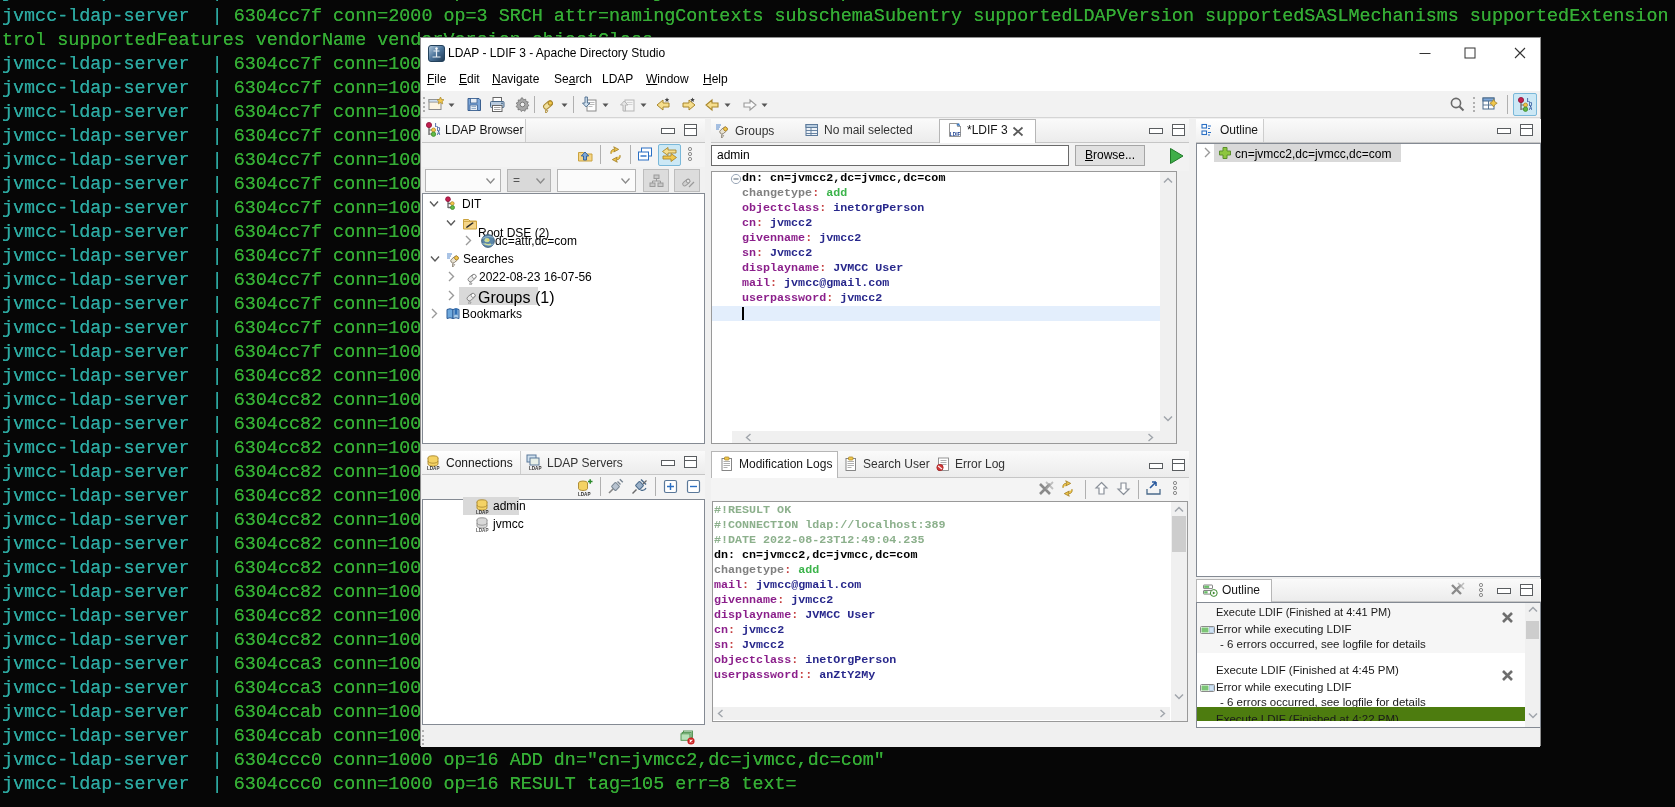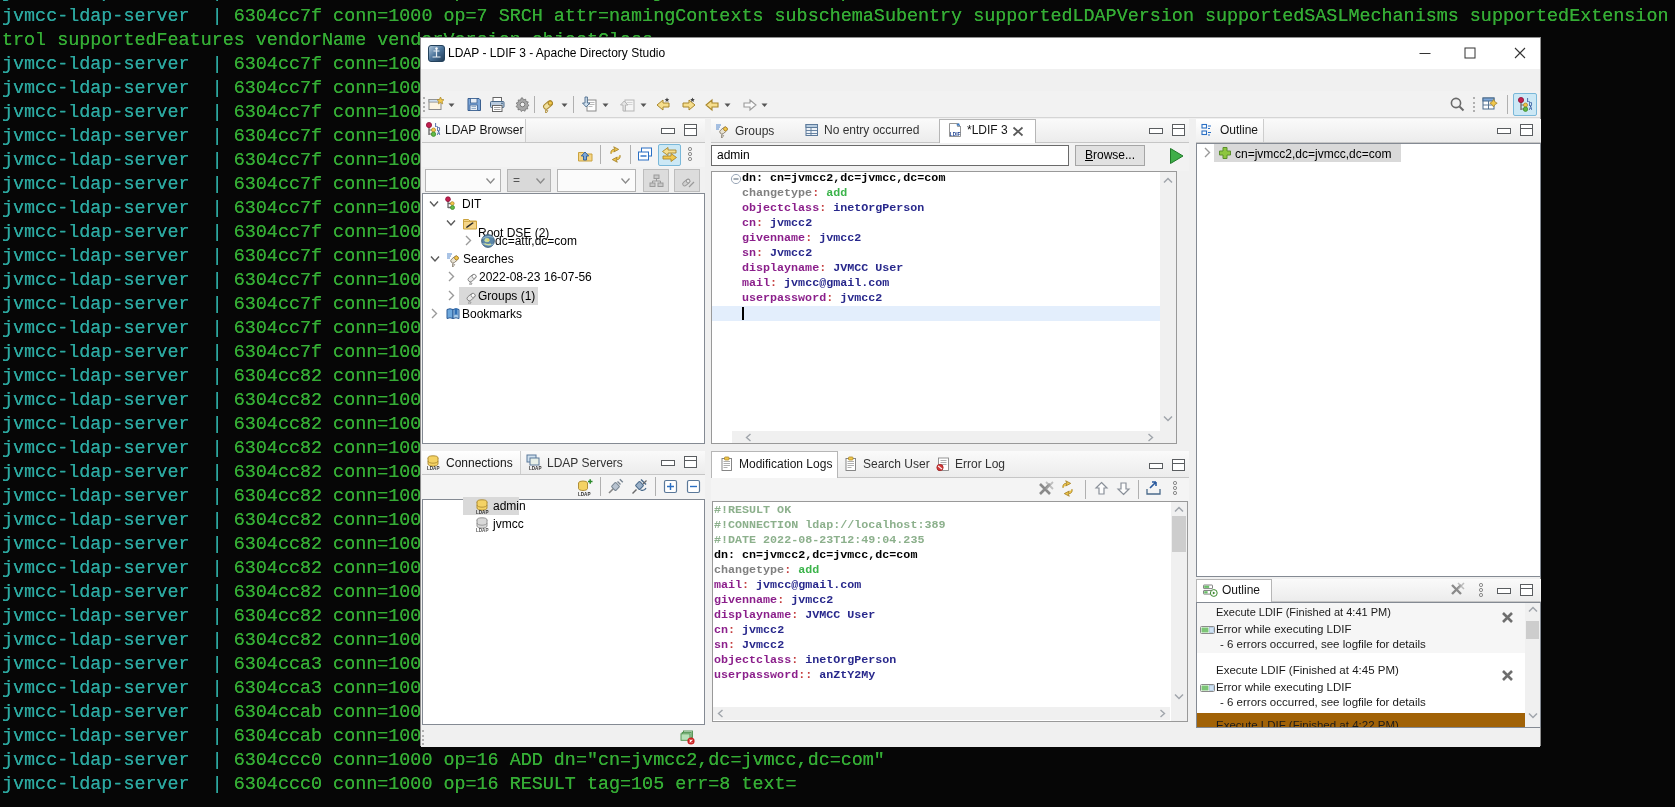--- a/index.html
+++ b/index.html
@@ -20,21 +20,21 @@
 .dots3{position:absolute;width:4px;height:16px}
 .dots3 i{position:absolute;left:0;width:3.5px;height:3.5px;border:1px solid #777;border-radius:50%}
 .sep{position:absolute;width:1px;background:#b0b0b0}
 .mono{font-family:"Liberation Mono",monospace;font-size:11.7px;font-weight:bold;white-space:pre;line-height:15px}
 .an{color:#8b1f8b}.ac{color:#c43c3c}.av{color:#28288c}.ag{color:#808080}.akw{color:#3cb44b}
 .b{color:#000}
 .cmt{color:#8cb08c}
 .scroll{position:absolute;background:#f0f0f0}
 </style></head><body>
 <pre class="term"><span class="t">jvmcc-ldap-server  | </span><span class="g">6304cc7f conn=1000 op=1 SRCH base="dc=jvmcc,dc=com" scope=2</span>
-<span class="t">jvmcc-ldap-server  | </span><span class="g">6304cc7f conn=1000 op=7 SRCH attr=namingContexts subschemaSubentry supportedLDAPVersion supportedSASLMechanisms supportedExtension</span>
+<span class="t">jvmcc-ldap-server  | </span><span class="g">6304cc7f conn=2000 op=3 SRCH attr=namingContexts subschemaSubentry supportedLDAPVersion supportedSASLMechanisms supportedExtension</span>
 <span class="g">trol supportedFeatures vendorName vendorVersion objectClass</span>
 <span class="t">jvmcc-ldap-server  | </span><span class="g">6304cc7f conn=1000 op=1 SRCH base="dc=jvmcc,dc=com" scope=2</span>
 <span class="t">jvmcc-ldap-server  | </span><span class="g">6304cc7f conn=1000 op=1 SRCH base="dc=jvmcc,dc=com" scope=2</span>
 <span class="t">jvmcc-ldap-server  | </span><span class="g">6304cc7f conn=1000 op=1 SRCH base="dc=jvmcc,dc=com" scope=2</span>
 <span class="t">jvmcc-ldap-server  | </span><span class="g">6304cc7f conn=1000 op=1 SRCH base="dc=jvmcc,dc=com" scope=2</span>
 <span class="t">jvmcc-ldap-server  | </span><span class="g">6304cc7f conn=1000 op=1 SRCH base="dc=jvmcc,dc=com" scope=2</span>
 <span class="t">jvmcc-ldap-server  | </span><span class="g">6304cc7f conn=1000 op=1 SRCH base="dc=jvmcc,dc=com" scope=2</span>
 <span class="t">jvmcc-ldap-server  | </span><span class="g">6304cc7f conn=1000 op=1 SRCH base="dc=jvmcc,dc=com" scope=2</span>
 <span class="t">jvmcc-ldap-server  | </span><span class="g">6304cc7f conn=1000 op=1 SRCH base="dc=jvmcc,dc=com" scope=2</span>
 <span class="t">jvmcc-ldap-server  | </span><span class="g">6304cc7f conn=1000 op=1 SRCH base="dc=jvmcc,dc=com" scope=2</span>
@@ -78,20 +78,29 @@
       <svg class="abs" style="left:998px;top:9px" width="12" height="12">
         <path d="M0.5 6.5 h11" stroke="#333" stroke-width="1"></path>
       </svg>
       <svg class="abs" style="left:1043px;top:9px" width="12" height="12">
         <rect x="1" y="1" width="10" height="10" fill="none" stroke="#333" stroke-width="1"></rect>
       </svg>
       <svg class="abs" style="left:1093px;top:9px" width="12" height="12">
         <path d="M1 1 l10 10 M11 1 l-10 10" stroke="#333" stroke-width="1.1"></path>
       </svg>
     </div>
+    <div class="abs" style="left:0;top:31px;width:1119px;height:22px;background:#fff">
+      <div class="abs" style="left:6px;top:3px;font-size:12px"><span style="text-decoration:underline">F</span>ile</div>
+      <div class="abs" style="left:38px;top:3px;font-size:12px"><span style="text-decoration:underline">E</span>dit</div>
+      <div class="abs" style="left:71px;top:3px;font-size:12px"><span style="text-decoration:underline">N</span>avigate</div>
+      <div class="abs" style="left:133px;top:3px;font-size:12px">Se<span style="text-decoration:underline">a</span>rch</div>
+      <div class="abs" style="left:181px;top:3px;font-size:12px">LDAP</div>
+      <div class="abs" style="left:225px;top:3px;font-size:12px"><span style="text-decoration:underline">W</span>indow</div>
+      <div class="abs" style="left:282px;top:3px;font-size:12px"><span style="text-decoration:underline">H</span>elp</div>
+    </div>
     <div class="abs" style="left:0;top:53px;width:1119px;height:27px;background:#f2f2f2;border-bottom:1px solid #d5d5d5">
       <div class="abs" style="left:2px;top:6px;width:3px;height:15px;border-left:2px dotted #b0b0b0"></div>
       <div class="abs" style="left:7px;top:5px;width:17px;height:17px"><svg width="17" height="17">
           <rect x="1" y="3.5" width="12" height="10" fill="#fdf6e3" stroke="#8a8a8a"></rect>
           <rect x="1" y="3.5" width="12" height="2.6" fill="#cfe0ef" stroke="#8a8a8a" stroke-width="0.8"></rect>
           <path d="M12.5 1 l1.1 2.4 2.4 0.3 -1.8 1.7 0.5 2.5 -2.2-1.3 -2.2 1.3 0.5-2.5 -1.8-1.7 2.4-0.3 z" fill="#f2c84b" stroke="#a8862c" stroke-width="0.7"></path>
         </svg></div>
       <svg class="abs" style="left:27px;top:12px" width="7" height="5">
         <path d="M0.5 0.5 h6 l-3 3.5 z" fill="#555"></path>
       </svg>
@@ -321,21 +330,21 @@
       <svg class="abs" style="left:26px;top:170.5px" width="8" height="11">
         <path d="M1 1 l4.5 4.5 -4.5 4.5" fill="none" stroke="#9a9a9a" stroke-width="1.4"></path>
       </svg>
       <div class="abs" style="left:41px;top:168.5px;width:16px;height:16px"><svg width="16" height="16" viewBox="0 0 16 16">
 <g transform="rotate(-40 8 9)">
 <rect x="3.5" y="6.8" width="9" height="4.6" rx="2.3" fill="#e9e9e9" stroke="#858585" stroke-width="0.9"></rect>
 <circle cx="10.6" cy="9.1" r="2" fill="#fff" stroke="#858585" stroke-width="0.9"></circle>
 <path d="M3.5 11.2 l-2.4 2.7 3.5-0.8 z" fill="#fff" stroke="#858585" stroke-width="0.8"></path>
 </g>
 </svg></div>
-      <div class="abs" style="left:56px;top:169.5px;font-size:12px">Groups (1)</div>
+      <div class="abs" style="left:56px;top:169.5px;font-size:16px">Groups (1)</div>
       <svg class="abs" style="left:9px;top:188.5px" width="8" height="11">
         <path d="M1 1 l4.5 4.5 -4.5 4.5" fill="none" stroke="#9a9a9a" stroke-width="1.4"></path>
       </svg>
       <div class="abs" style="left:23px;top:186.5px;width:16px;height:16px"><svg width="16" height="16" viewBox="0 0 16 16">
 <path d="M2 3.5 q3-1.5 6 0 v9 q-3-1.5-6 0 z" fill="#6ea8dc" stroke="#2a5a96" stroke-width="1"></path>
 <path d="M14 3.5 q-3-1.5-6 0 v9 q3-1.5 6 0 z" fill="#a8cbe8" stroke="#2a5a96" stroke-width="1"></path>
 <path d="M12.5 2.5 v7 l-1.5-1.2 -1.5 1.2 v-7 z" fill="#2f6fb5"></path>
 </svg></div>
       <div class="abs" style="left:40px;top:187.5px;font-size:12px">Bookmarks</div>
     </div>
@@ -419,21 +428,21 @@
 </g>
 </svg></span>
         <span>Groups</span>
       </div>
       <div class="vtab" style="left:93px;top:3px;color:#333">
         <span style="width:16px;height:16px;display:inline-block"><svg width="16" height="16" viewBox="0 0 16 16">
 <rect x="2" y="2.5" width="11.5" height="11" fill="#eef3f8" stroke="#5a7899" stroke-width="1"></rect>
 <path d="M2 5.5 h11.5 M2 8.5 h11.5 M2 11.5 h11.5 M7 5.5 v8" stroke="#5a7899" stroke-width="0.9"></path>
 <rect x="2" y="2.5" width="11.5" height="3" fill="#b8cde0" stroke="#5a7899" stroke-width="0.9"></rect>
 </svg></span>
-        <span>No entry occurred</span>
+        <span>No mail selected</span>
       </div>
       <div class="abs" style="left:228px;top:0;width:97px;height:24px;background:#fff;border:1px solid #b6b6b6;border-bottom:none"></div>
       <div class="vtab" style="left:236px;top:3px">
         <svg width="16" height="16" viewBox="0 0 16 16">
 <path d="M2.5 1.5 h8 l3 3 v10 h-11 z" fill="#fff" stroke="#8a8a8a" stroke-width="0.9"></path>
 <path d="M10.5 1.5 l3 3 h-3 z" fill="#d8d8d8" stroke="#8a8a8a" stroke-width="0.8"></path>
 <path d="M9 3 l3-2 1 3 z" fill="#3a79c4"></path>
 <text x="2.8" y="13.5" font-size="4.8" font-weight="bold" fill="#1b3f8f" font-family="Liberation Sans">LDIF</text>
 </svg>
         <span>*LDIF 3</span>
@@ -612,21 +621,21 @@
       <svg class="abs" style="left:305px;top:90px" width="13" height="13">
         <path d="M2 2 l9 9 M11 2 l-9 9" stroke="#6e6e6e" stroke-width="2.6"></path>
       </svg>
       <div class="abs" style="left:4px;top:103px"><svg width="16" height="12" viewBox="0 0 16 12">
 <rect x="0.5" y="2.5" width="14" height="7" rx="1" fill="#fff" stroke="#8a8a8a" stroke-width="1"></rect>
 <rect x="1.5" y="3.5" width="7" height="5" fill="#7cc576"></rect>
 <rect x="9.5" y="3.5" width="4" height="5" fill="#cfe3f5" stroke="#9ab8d4" stroke-width="0.6"></rect>
 </svg></div>
       <div class="abs" style="left:20px;top:102px;font-size:11.5px;color:#1a1a1a">Error while executing LDIF</div>
       <div class="abs" style="left:24px;top:117px;font-size:11.5px;color:#1a1a1a">- 6 errors occurred, see logfile for details</div>
-      <div class="abs" style="left:1px;top:134px;width:328px;height:14px;background:#a16207;overflow:hidden">
+      <div class="abs" style="left:1px;top:128px;width:328px;height:14px;background:#4d7c0f;overflow:hidden">
         <div class="abs" style="left:19px;top:6px;font-size:11.5px;color:#1a1a1a">Execute LDIF (Finished at 4:22 PM)</div>
       </div>
       <div class="scroll" style="left:329px;top:24px;width:15px;height:124px"></div>
       <svg class="abs" style="left:332px;top:27px" width="10" height="7">
         <path d="M1 5.5 l4-4 4 4" fill="none" stroke="#a0a5ab" stroke-width="1.5"></path>
       </svg>
       <div class="abs" style="left:330px;top:42px;width:13px;height:18px;background:#cdcdcd"></div>
       <svg class="abs" style="left:332px;top:133px" width="10" height="7">
         <path d="M1 1.5 l4 4 4-4" fill="none" stroke="#a0a5ab" stroke-width="1.5"></path>
       </svg>

